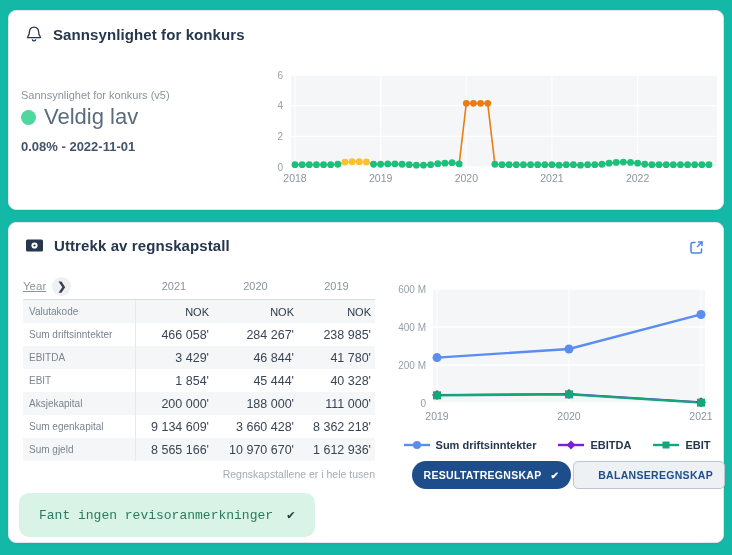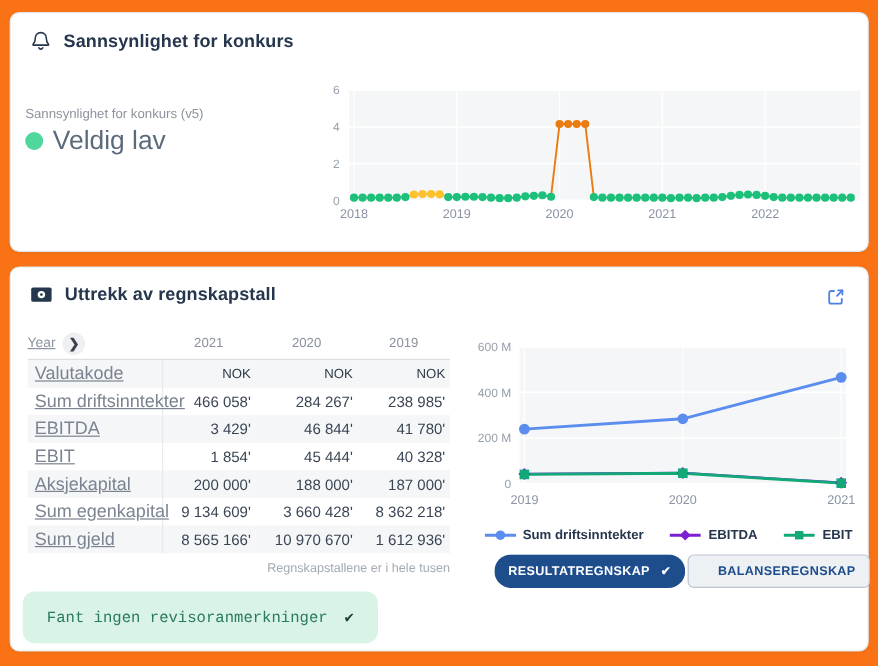--- a/index.html
+++ b/index.html
@@ -1,17 +1,17 @@
 <!DOCTYPE html>
 <html><head>
 <meta charset="utf-8">
 <style>
   html,body{margin:0;padding:0;}
   body{font-family:"Liberation Sans",sans-serif;-webkit-font-smoothing:antialiased;}
-  .page{position:relative;width:732px;height:555px;background:#f97316;overflow:hidden;}
+  .page{position:relative;width:732px;height:555px;background:#14b8a6;overflow:hidden;}
   .panel{position:absolute;background:#fff;border:1px solid #e3e6e9;border-radius:8px;
          box-shadow:0 1px 2px rgba(20,30,40,.05);box-sizing:border-box;}
   #panel-bankruptcy{left:8px;top:10px;width:716px;height:200px;}
   #panel-financials{left:8px;top:222px;width:716px;height:321px;}
   .panel-header{display:flex;align-items:center;gap:10px;padding:14px 16px 0 16px;position:relative;}
   .panel-title{font-size:15px;font-weight:600;color:#26364d;letter-spacing:.1px;}
   .icon-btn{position:absolute;right:16px;top:14px;background:none;border:none;padding:2px;cursor:pointer;}
 
   
   .status-block{position:absolute;left:12px;top:78px;width:230px;}
@@ -30,21 +30,21 @@
                 display:inline-flex;align-items:center;justify-content:center;
                 color:#39424e;font-size:11px;font-weight:700;padding:0;}
   .year-cols{display:flex;margin-left:auto;}
   .year-col{font-size:11px;color:#8b939e;text-align:center;}
   .year-col:nth-child(1){width:78px;}
   .year-col:nth-child(2){width:85px;}
   .year-col:nth-child(3){width:77px;}
   table.fin-table{border-collapse:collapse;table-layout:fixed;width:352px;}
   .fin-table td{height:23px;padding:0 4px;box-sizing:border-box;white-space:nowrap;}
   .fin-table tr.stripe td{background:#f5f6f8;}
-  .fin-table td.lbl{color:#7b8490;font-size:15px;text-align:left;padding-left:6px;text-decoration:underline;}
+  .fin-table td.lbl{color:#7b8490;font-size:10px;text-align:left;padding-left:6px;}
   .fin-table td.val{text-align:right;color:#3a4554;font-size:12.5px;}
   .fin-table td.first-val{border-left:1px solid #e7eaec;}
   .fin-table tr.currency td.val{font-size:11px;color:#2e3947;}
   .table-note{width:352px;text-align:right;font-size:10.5px;color:#a3abb4;margin-top:7px;}
 
   
   .chart-side{position:absolute;left:380px;top:50px;width:336px;}
   .legend{display:flex;justify-content:center;gap:22px;margin-top:2px;}
   .legend-item{display:flex;align-items:center;gap:6px;font-size:11px;font-weight:600;color:#26364d;}
   .segmented{display:flex;justify-content:flex-end;gap:2px;margin-top:10px;}
@@ -75,20 +75,21 @@
       </span>
       <h2 class="panel-title" style="margin:0;">Sannsynlighet for konkurs</h2>
     </div>
 
     <div class="status-block">
       <div class="model-label">Sannsynlighet for konkurs (v5)</div>
       <div class="status-line">
         <span class="status-dot" style="background: rgb(79, 215, 158);"></span>
         <span class="status-text">Veldig lav</span>
       </div>
+      <div class="status-detail">0.08% - 2022-11-01</div>
     </div>
 
     <div id="top-chart"><svg width="472" height="140" viewBox="0 0 472 140">
           <rect x="42" y="12" width="426" height="92" fill="#f4f6f8"></rect>
           <line x1="42" y1="104" x2="468" y2="104" stroke="#ffffff" stroke-width="1.4"></line>
           <text x="34" y="107.5" text-anchor="end" fill="#95a0ab" font-size="10">0</text>
           <line x1="42" y1="73.33333333333334" x2="468" y2="73.33333333333334" stroke="#ffffff" stroke-width="1.4"></line>
           <text x="34" y="76.83333333333334" text-anchor="end" fill="#95a0ab" font-size="10">2</text>
           <line x1="42" y1="42.66666666666667" x2="468" y2="42.66666666666667" stroke="#ffffff" stroke-width="1.4"></line>
           <text x="34" y="46.16666666666667" text-anchor="end" fill="#95a0ab" font-size="10">4</text>
@@ -276,21 +277,21 @@
             <tr>
               <td class="lbl" style="width: 112px;">EBIT</td>
               <td class="val first-val" style="width: 78px;">1 854'</td>
               <td class="val" style="width: 85px;">45 444'</td>
               <td class="val" style="width: 77px;">40 328'</td>
             </tr>
             <tr class="stripe">
               <td class="lbl" style="width: 112px;">Aksjekapital</td>
               <td class="val first-val" style="width: 78px;">200 000'</td>
               <td class="val" style="width: 85px;">188 000'</td>
-              <td class="val" style="width: 77px;">187 000'</td>
+              <td class="val" style="width: 77px;">111 000'</td>
             </tr>
             <tr>
               <td class="lbl" style="width: 112px;">Sum egenkapital</td>
               <td class="val first-val" style="width: 78px;">9 134 609'</td>
               <td class="val" style="width: 85px;">3 660 428'</td>
               <td class="val" style="width: 77px;">8 362 218'</td>
             </tr>
             <tr class="stripe">
               <td class="lbl" style="width: 112px;">Sum gjeld</td>
               <td class="val first-val" style="width: 78px;">8 565 166'</td>

